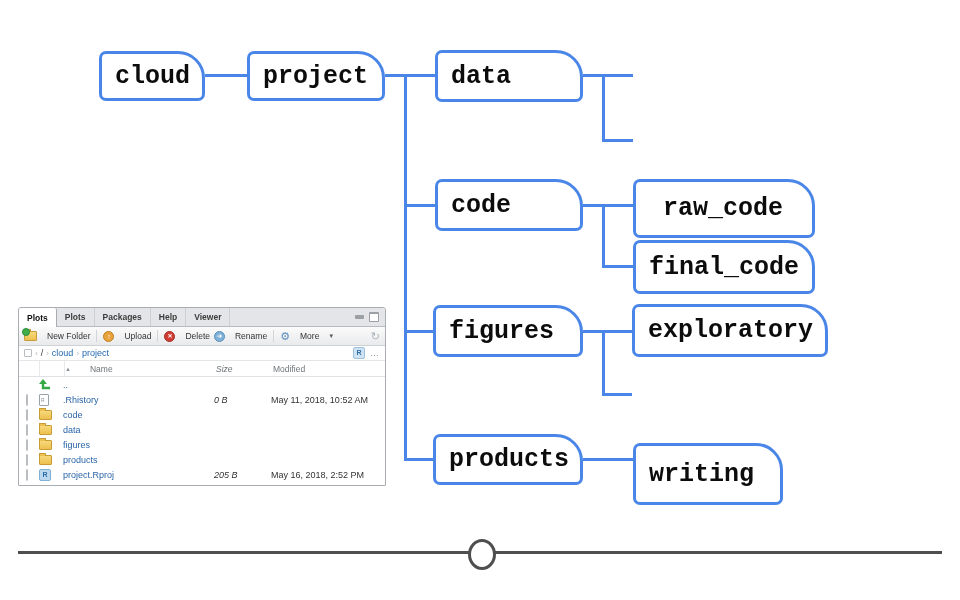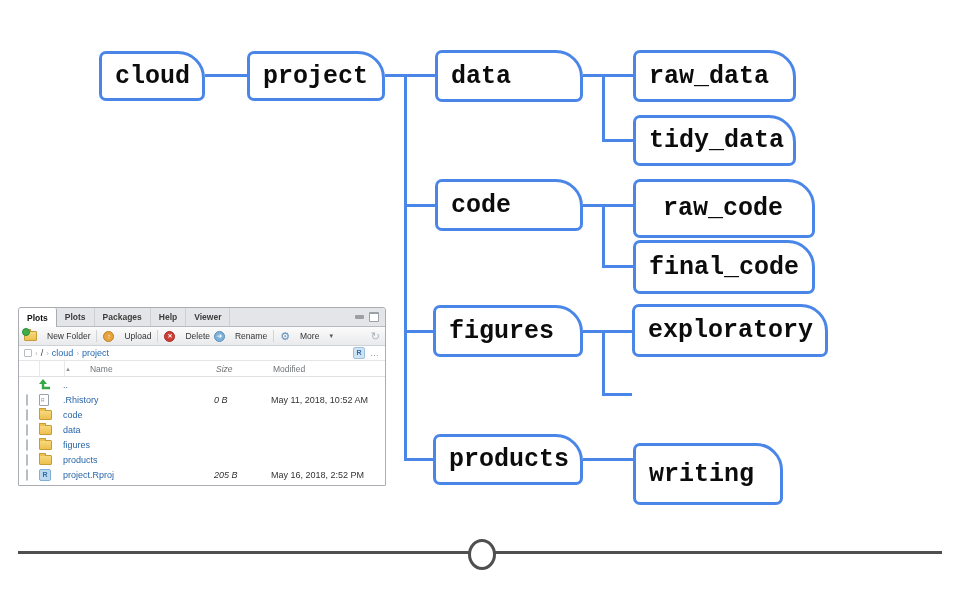--- a/index.html
+++ b/index.html
@@ -112,26 +112,20 @@
 
   <div class="node" style="left:99px;top:51px;width:106px;height:50px;">
       <span>cloud</span>
     </div>
   <div class="node" style="left:247px;top:51px;width:138px;height:50px;">
       <span>project</span>
     </div>
   <div class="node" style="left:435px;top:50px;width:148px;height:52px;">
       <span>data</span>
     </div>
-  <div class="node" style="left:633px;top:50px;width:163px;height:52px;">
-      <span>raw_data</span>
-    </div>
-  <div class="node" style="left:633px;top:115px;width:163px;height:51px;">
-      <span>tidy_data</span>
-    </div>
   <div class="node" style="left:435px;top:179px;width:148px;height:52px;">
       <span>code</span>
     </div>
   <div class="node" style="left:633px;top:179px;width:182px;height:59px;padding-left:27px;">
       <span>raw_code</span>
     </div>
   <div class="node" style="left:633px;top:240px;width:182px;height:54px;">
       <span>final_code</span>
     </div>
   <div class="node" style="left:433px;top:305px;width:150px;height:52px;">

